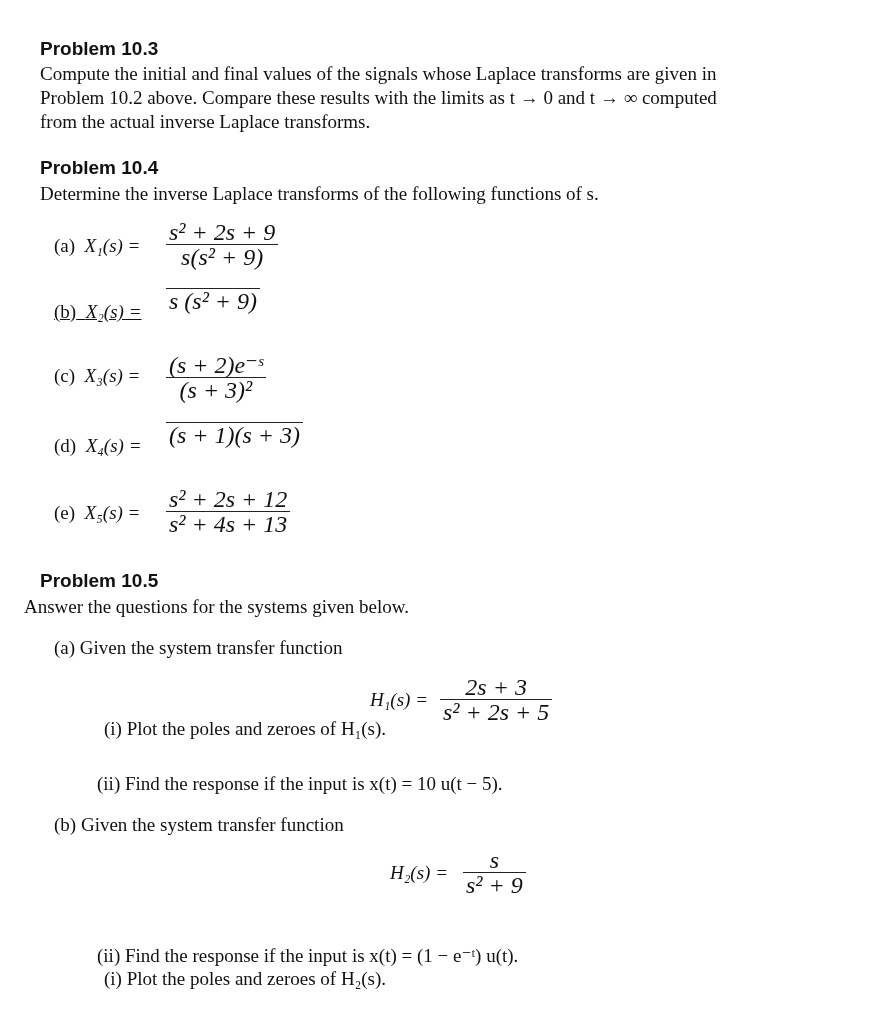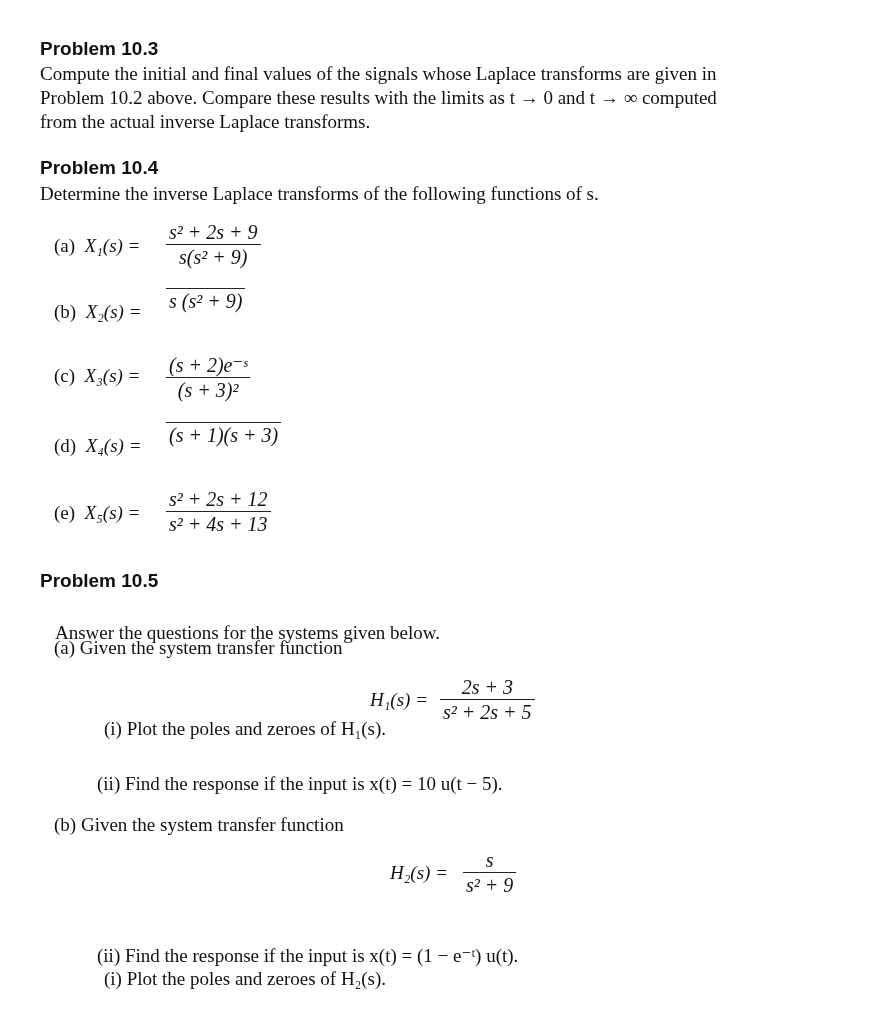--- a/index.html
+++ b/index.html
@@ -6,21 +6,21 @@
   body {
     width: 894px; height: 1024px; position: relative; overflow: hidden;
     font-family: "Liberation Serif", "DejaVu Serif", serif;
     color: #111; font-size: 19px;
   }
   .abs { position: absolute; white-space: nowrap; }
   .heading { font-family: "Liberation Sans", "DejaVu Sans", sans-serif; font-weight: bold; font-size: 19px; }
   .para { font-size: 19px; line-height: 24px; }
   .it { font-style: italic; }
   .frac { position: absolute; display: inline-flex; flex-direction: column; align-items: center; }
-  .frac .num, .frac .den { white-space: nowrap; padding: 0 3px; font-size: 20px; line-height: 22px; }
+  .frac .num, .frac .den { white-space: nowrap; padding: 0 3px; font-size: 24px; line-height: 22px; }
   .frac .bar { height: 1px; background: #222; align-self: stretch; margin: 1px 0; }
   .lhs { position: absolute; white-space: nowrap; font-size: 19px; }
 </style>
 </head>
 <body>
 
 <div class="abs heading" style="left:40px; top:38px;">Problem 10.3</div>
 <div class="abs para" style="left:40px; top:62px;">Compute the initial and final values of the signals whose Laplace transforms are given in</div>
 <div class="abs para" style="left:40px; top:86px;">Problem 10.2 above. Compare these results with the limits as t → 0 and t → ∞ computed</div>
 <div class="abs para" style="left:40px; top:110px;">from the actual inverse Laplace transforms.</div>
@@ -28,21 +28,21 @@
 <div class="abs heading" style="left:40px; top:157px;">Problem 10.4</div>
 <div class="abs para" style="left:40px; top:182px;">Determine the inverse Laplace transforms of the following functions of s.</div>
 
 <div class="lhs" style="left:54px; top:235px;"><span>(a)</span>&nbsp;&nbsp;<span class="it">X₁(s) =</span></div>
 <div class="frac" style="left:166px; top:221px;">
   <span class="num it">s² + 2s + 9</span>
   <span class="bar"></span>
   <span class="den it">s(s² + 9)</span>
 </div>
 
-<div class="lhs" style="left:54px; top:301px;"><span>(b)</span>&nbsp;&nbsp;<span class="it">X₂(s) =</span></div>
+<div class="lhs" style="left:54px; top:301px;text-decoration:underline;"><span>(b)</span>&nbsp;&nbsp;<span class="it">X₂(s) =</span></div>
 <div class="frac" style="left:166px; top:287px;">
   <span class="bar"></span>
   <span class="den it">s (s² + 9)</span>
 </div>
 
 <div class="lhs" style="left:54px; top:365px;"><span>(c)</span>&nbsp;&nbsp;<span class="it">X₃(s) =</span></div>
 <div class="frac" style="left:166px; top:354px;text-align:center;">
   <span class="num it">(s + 2)e⁻ˢ</span>
   <span class="bar"></span>
   <span class="den it">(s + 3)²</span>
@@ -55,21 +55,21 @@
 </div>
 
 <div class="lhs" style="left:54px; top:502px;"><span>(e)</span>&nbsp;&nbsp;<span class="it">X₅(s) =</span></div>
 <div class="frac" style="left:166px; top:488px;">
   <span class="num it">s² + 2s + 12</span>
   <span class="bar"></span>
   <span class="den it">s² + 4s + 13</span>
 </div>
 
 <div class="abs heading" style="left:40px; top:570px;">Problem 10.5</div>
-<div class="abs para" style="left:55px; top:595px;margin-top:26px;">Answer the questions for the systems given below.</div>
+<div class="abs para" style="left:24px; top:595px;">Answer the questions for the systems given below.</div>
 
 <div class="abs para" style="left:54px; top:636px;"><span>(a)</span>&nbsp;<span>Given the system transfer function</span></div>
 <div class="lhs it" style="left:370px; top:689px;">H₁(s) =</div>
 <div class="frac" style="left:440px; top:676px;">
   <span class="num it">2s + 3</span>
   <span class="bar"></span>
   <span class="den it">s² + 2s + 5</span>
 </div>
 <div class="abs para" style="left:104px; top:717px;"><span>(i)</span>&nbsp;<span>Plot the poles and zeroes of H₁(s).</span></div>
 <div class="abs para" style="left:97px; top:772px;"><span>(ii)</span>&nbsp;<span>Find the response if the input is x(t) = 10 u(t − 5).</span></div>

